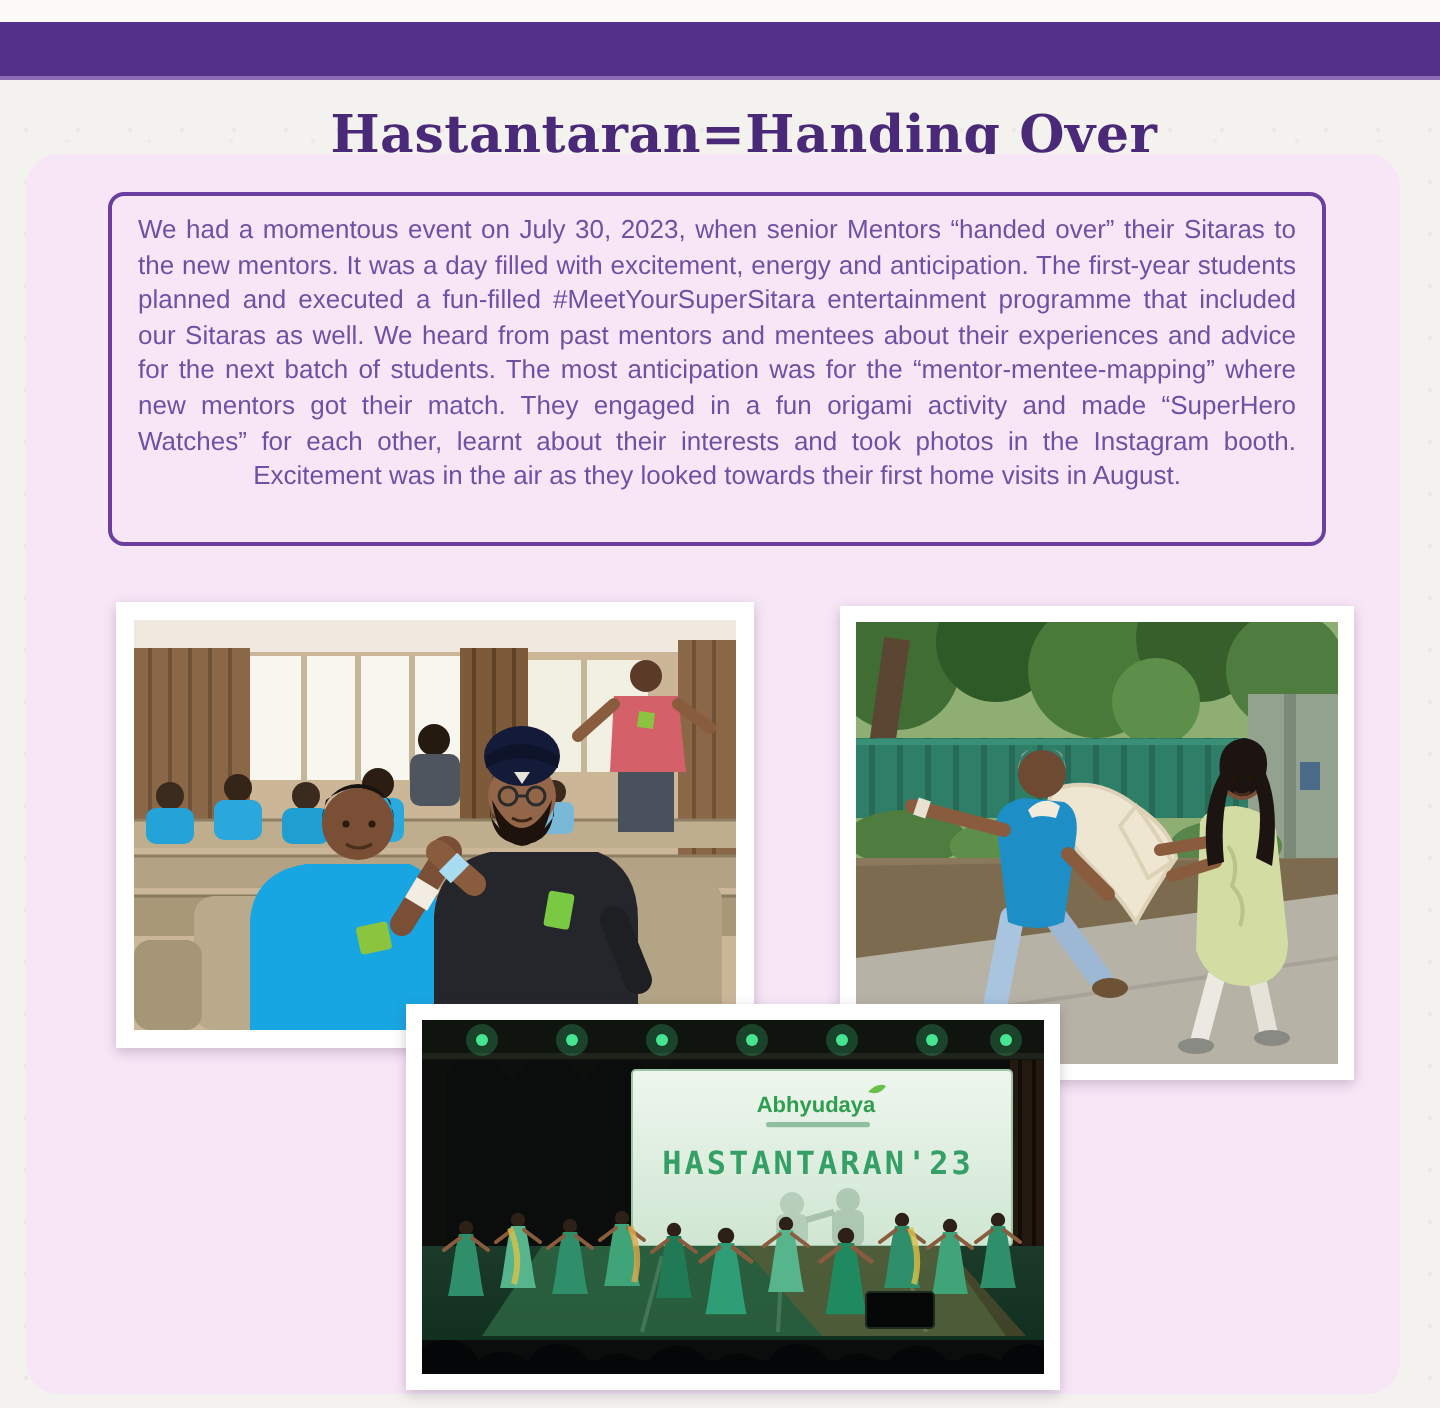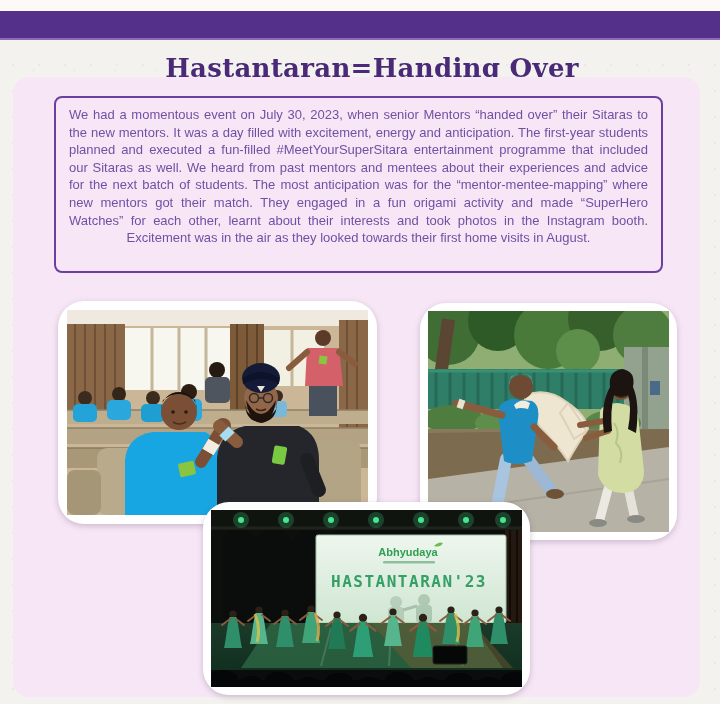--- a/index.html
+++ b/index.html
@@ -27,21 +27,21 @@
   .text-box{
     position:absolute;left:54px;top:96px;width:609px;height:177px;
     border:2px solid #6b3fa0;border-radius:8px;box-sizing:border-box;
     overflow:hidden;
   }
   .text-box p{
     margin:8px 13px;
     font-size:13px;line-height:17.6px;color:#7150a4;
     text-align:justify;text-align-last:center;font-weight:500;
   }
-  .polaroid{position:absolute;background:#ffffff;box-shadow:0 2px 6px rgba(90,60,100,.28);border-radius:26px;}
+  .polaroid{position:absolute;background:#ffffff;box-shadow:0 2px 6px rgba(90,60,100,.28);}
   .polaroid svg{display:block;}
   #photo1{left:58px;top:301px;padding:9px;z-index:1;}
   #photo2{left:420px;top:303px;padding:8px;z-index:1;}
   #photo3{left:203px;top:502px;padding:8px;z-index:3;}
 </style>
 </head>
 <body>
 
 <div class="page">
 

